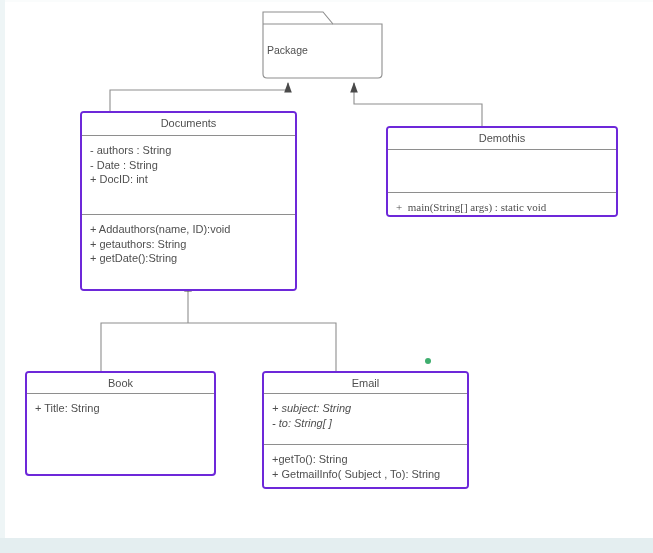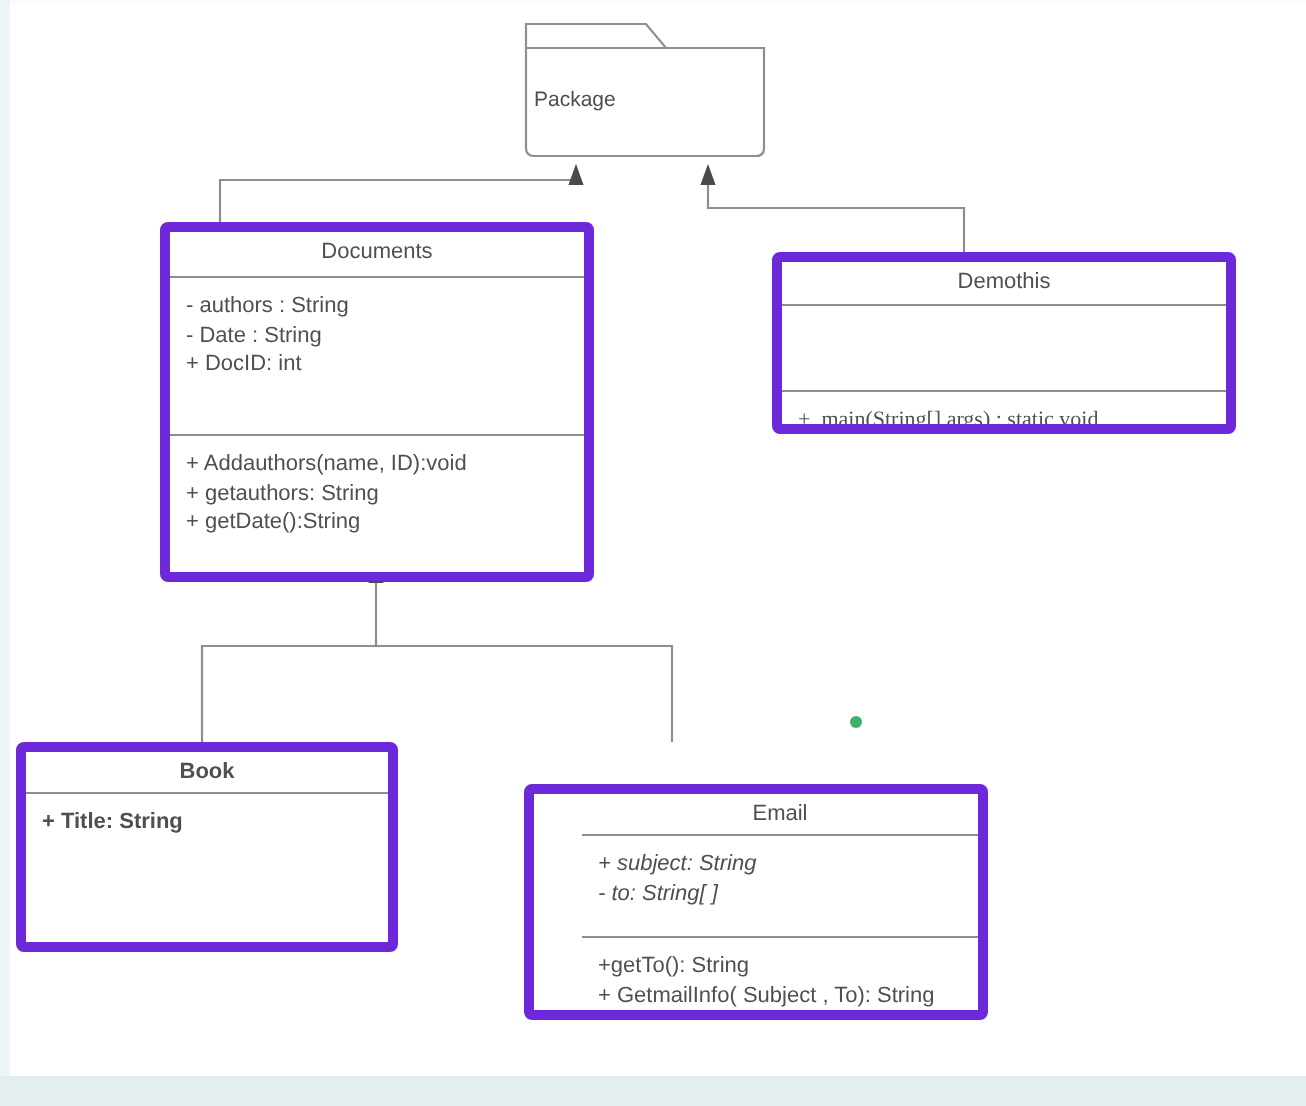--- a/index.html
+++ b/index.html
@@ -40,21 +40,21 @@
   #edge-top {
     position: absolute;
     left: 0; top: 0;
     width: 653px; height: 2px;
     background: #fafcfc;
   }
 
   .uml-box {
     position: absolute;
     box-sizing: border-box;
-    border: 5px solid #6d28d9;
+    border: 2px solid #6d28d9;
     border-radius: 4px;
     background: #ffffff;
     color: #4f4f4f;
     font-size: 11px;
     overflow: hidden;
   }
   .uml-title {
     text-align: center;
     color: #4f4f4f;
     font-size: 11px;
@@ -156,28 +156,28 @@
   </div>
 
   <div class="uml-box" id="box-demothis" style="left:386px; top:126px; width:232px; height:91px;">
     <div class="uml-title" style="height:22px;">Demothis</div>
     <div class="uml-section" style="height:42px;"></div>
     <div class="uml-section" style="height:27px;font-family:Liberation Serif, serif;">
       <div>+  main(String[] args) : static void</div>
     </div>
   </div>
 
-  <div class="uml-box" id="box-book" style="left:8px; top:371px; width:191px; height:105px;font-weight:bold;">
+  <div class="uml-box" id="box-book" style="left:25px; top:371px; width:191px; height:105px;">
     <div class="uml-title" style="height:21px;">Book</div>
     <div class="uml-section" style="height:55px;">
       <div>+ Title: String</div>
     </div>
   </div>
 
-  <div class="uml-box" id="box-email" style="left:262px; top:392px; width:232px; height:118px;padding-left:24px;">
+  <div class="uml-box" id="box-email" style="left:262px; top:371px; width:207px; height:118px;">
     <div class="uml-title" style="height:21px;">Email</div>
     <div class="uml-section" style="height:50px;font-style:italic;">
       <div>+ subject: String</div>
       <div>- to: String[ ]</div>
     </div>
     <div class="uml-section" style="height:46px;">
       <div>+getTo(): String</div>
       <div>+ GetmailInfo( Subject , To): String</div>
     </div>
   </div>

